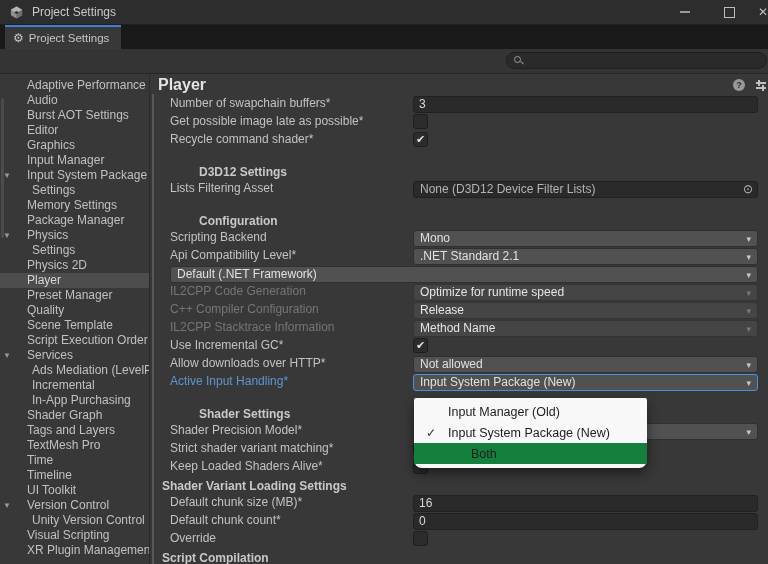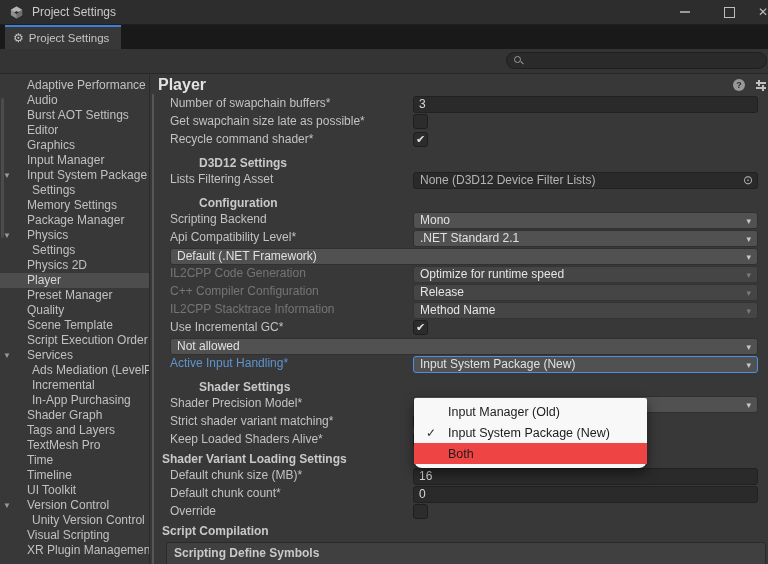--- a/index.html
+++ b/index.html
@@ -40,21 +40,21 @@
   .help-icon{position:absolute;right:23px;top:5px;width:12px;height:12px;border-radius:50%;background:#989898;
              color:#2e2e2e;font-size:9px;font-weight:bold;display:flex;align-items:center;justify-content:center;}
   .presets-icon{position:absolute;right:1px;top:5px;width:12px;height:12px;overflow:hidden;}
   .presets-icon span{position:absolute;background:#c0c0c0;}
   .rows{padding:0 10px 0 20px;}
   .row{display:flex;height:18px;}
   .row-label{width:243px;flex-shrink:0;font-size:12px;color:#c2c2c2;white-space:nowrap;overflow:hidden;}
   .row-label.disabled{color:#757575;}
   .row-label.active{color:#5f94cf;}
   .section-header{height:18px;line-height:18px;font-size:12px;font-weight:bold;color:#c9c9c9;margin-left:-8px;}
-  .section-header.gap{margin-top:4px;padding-left:37px;}
+  .section-header.gap{margin-top:13px;padding-left:37px;}
   .text-field{flex:1;height:15px;line-height:15px;background:#2a2a2a;border:1px solid #212121;border-radius:3px;
               color:#d8d8d8;font-size:12px;padding:0 5px;}
   .dropdown{flex:1;height:15px;background:#515151;border:1px solid #303030;border-radius:3px;display:flex;
             align-items:center;justify-content:space-between;padding:0 6px;cursor:default;}
   .dropdown .dd-value{color:#e0e0e0;font-size:12px;line-height:15px;white-space:nowrap;}
   .dd-arrow{color:#c8c8c8;font-size:9px;margin-left:6px;}
   .dropdown.disabled{background:#454545;border-color:#343434;}
   .dropdown.disabled .dd-value{color:#e5e5e5;}
   .dropdown.disabled .dd-arrow{color:#7a7a7a;}
   .dropdown.focused{border-color:#4a8fe2;}
@@ -65,21 +65,21 @@
   .checkbox{width:13px;height:13px;background:#2c2c2c;border:1px solid #1e1e1e;border-radius:3px;
             display:flex;align-items:center;justify-content:center;}
   .checkbox .check-icon{color:#e0e0e0;font-size:11px;line-height:11px;display:none;}
   .checkbox.checked .check-icon{display:block;}
   .define-box{margin:2px -8px 0 -4px;height:40px;background:#404040;border:1px solid #2a2a2a;
               border-radius:3px;padding:3px 0 0 7px;box-sizing:border-box;}
   .define-box-title{font-size:12px;font-weight:bold;color:#c9c9c9;}
   .popup{position:absolute;left:264px;top:324px;width:233px;background:#f8f8f8;z-index:10;
          border-radius:2px 2px 8px 8px;box-shadow:0 5px 12px rgba(0,0,0,0.5);padding:3px 0 4px 0;}
   .popup-item{height:21px;display:flex;align-items:center;font-size:12.5px;color:#1c1c1c;cursor:default;}
-  .popup-item.highlight{background:#ef4444;}
+  .popup-item.highlight{background:#15803d;padding-left:23px;}
   .popup-check{width:34px;text-align:center;font-size:12px;color:#333;}
 </style>
 </head>
 <body>
 
 <div class="titlebar">
   <svg class="unity-logo" viewBox="0 0 32 32">
     <polygon points="16,3 28,10 28,22 16,29 4,22 4,10" fill="#8f8f8f"></polygon>
     <polygon points="16,3 28,10 16,17 4,10" fill="#b5b5b5"></polygon>
     <polygon points="16,17 28,10 28,22 16,29" fill="#6f6f6f"></polygon>
@@ -163,21 +163,21 @@
         <span style="left:1px;top:8px;width:10px;height:1.5px;"></span>
         <span style="left:7px;top:6px;width:2px;height:6px;"></span>
       </span>
     </div>
     <div class="rows" id="rows">
         <div class="row">
           <div class="row-label">Number of swapchain buffers*</div>
           <div class="text-field">3</div>
         </div>
         <div class="row">
-          <div class="row-label">Get swapchain size late as possible*</div>
+          <div class="row-label">Get possible image late as possible*</div>
           <div class="checkbox"></div>
         </div>
         <div class="row">
           <div class="row-label">Recycle command shader*</div>
           <div class="checkbox checked">
             <span class="check-icon">✔</span>
           </div>
         </div>
         <div class="section-header gap">D3D12 Settings</div>
         <div class="row">
@@ -229,20 +229,21 @@
             <span class="dd-arrow">▾</span>
           </div>
         </div>
         <div class="row">
           <div class="row-label">Use Incremental GC*</div>
           <div class="checkbox checked">
             <span class="check-icon">✔</span>
           </div>
         </div>
         <div class="row">
+          <div class="row-label">Allow downloads over HTTP*</div>
           <div class="dropdown">
             <span class="dd-value">Not allowed</span>
             <span class="dd-arrow">▾</span>
           </div>
         </div>
         <div class="row">
           <div class="row-label active">Active Input Handling*</div>
           <div class="dropdown focused">
             <span class="dd-value">Input System Package (New)</span>
             <span class="dd-arrow">▾</span>

